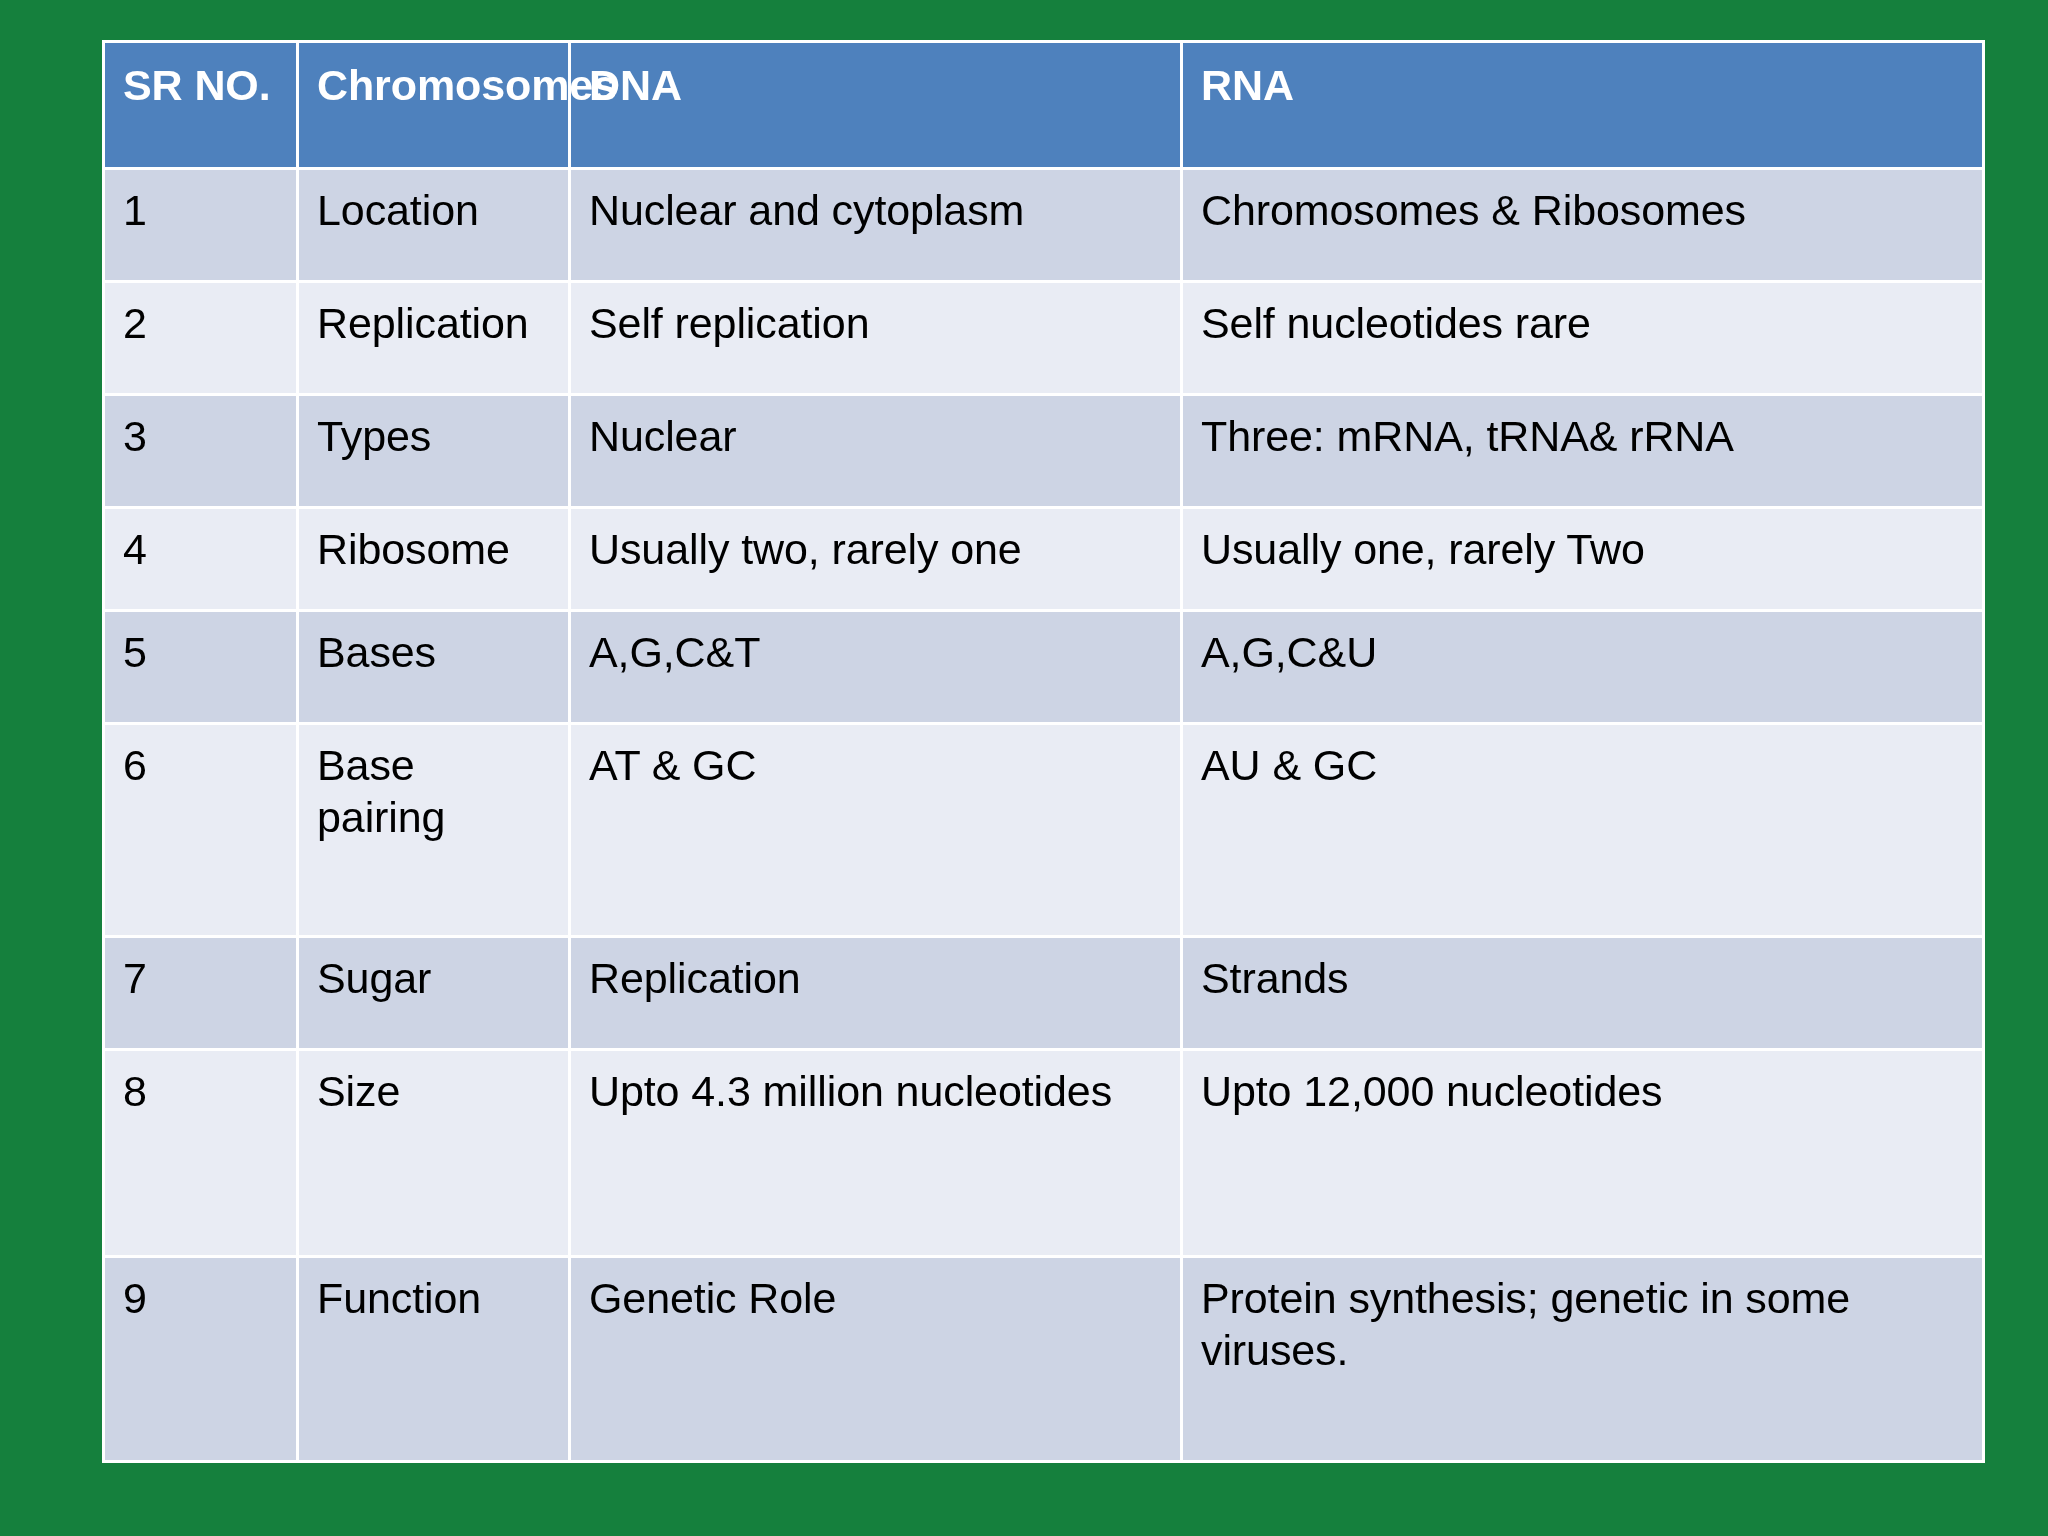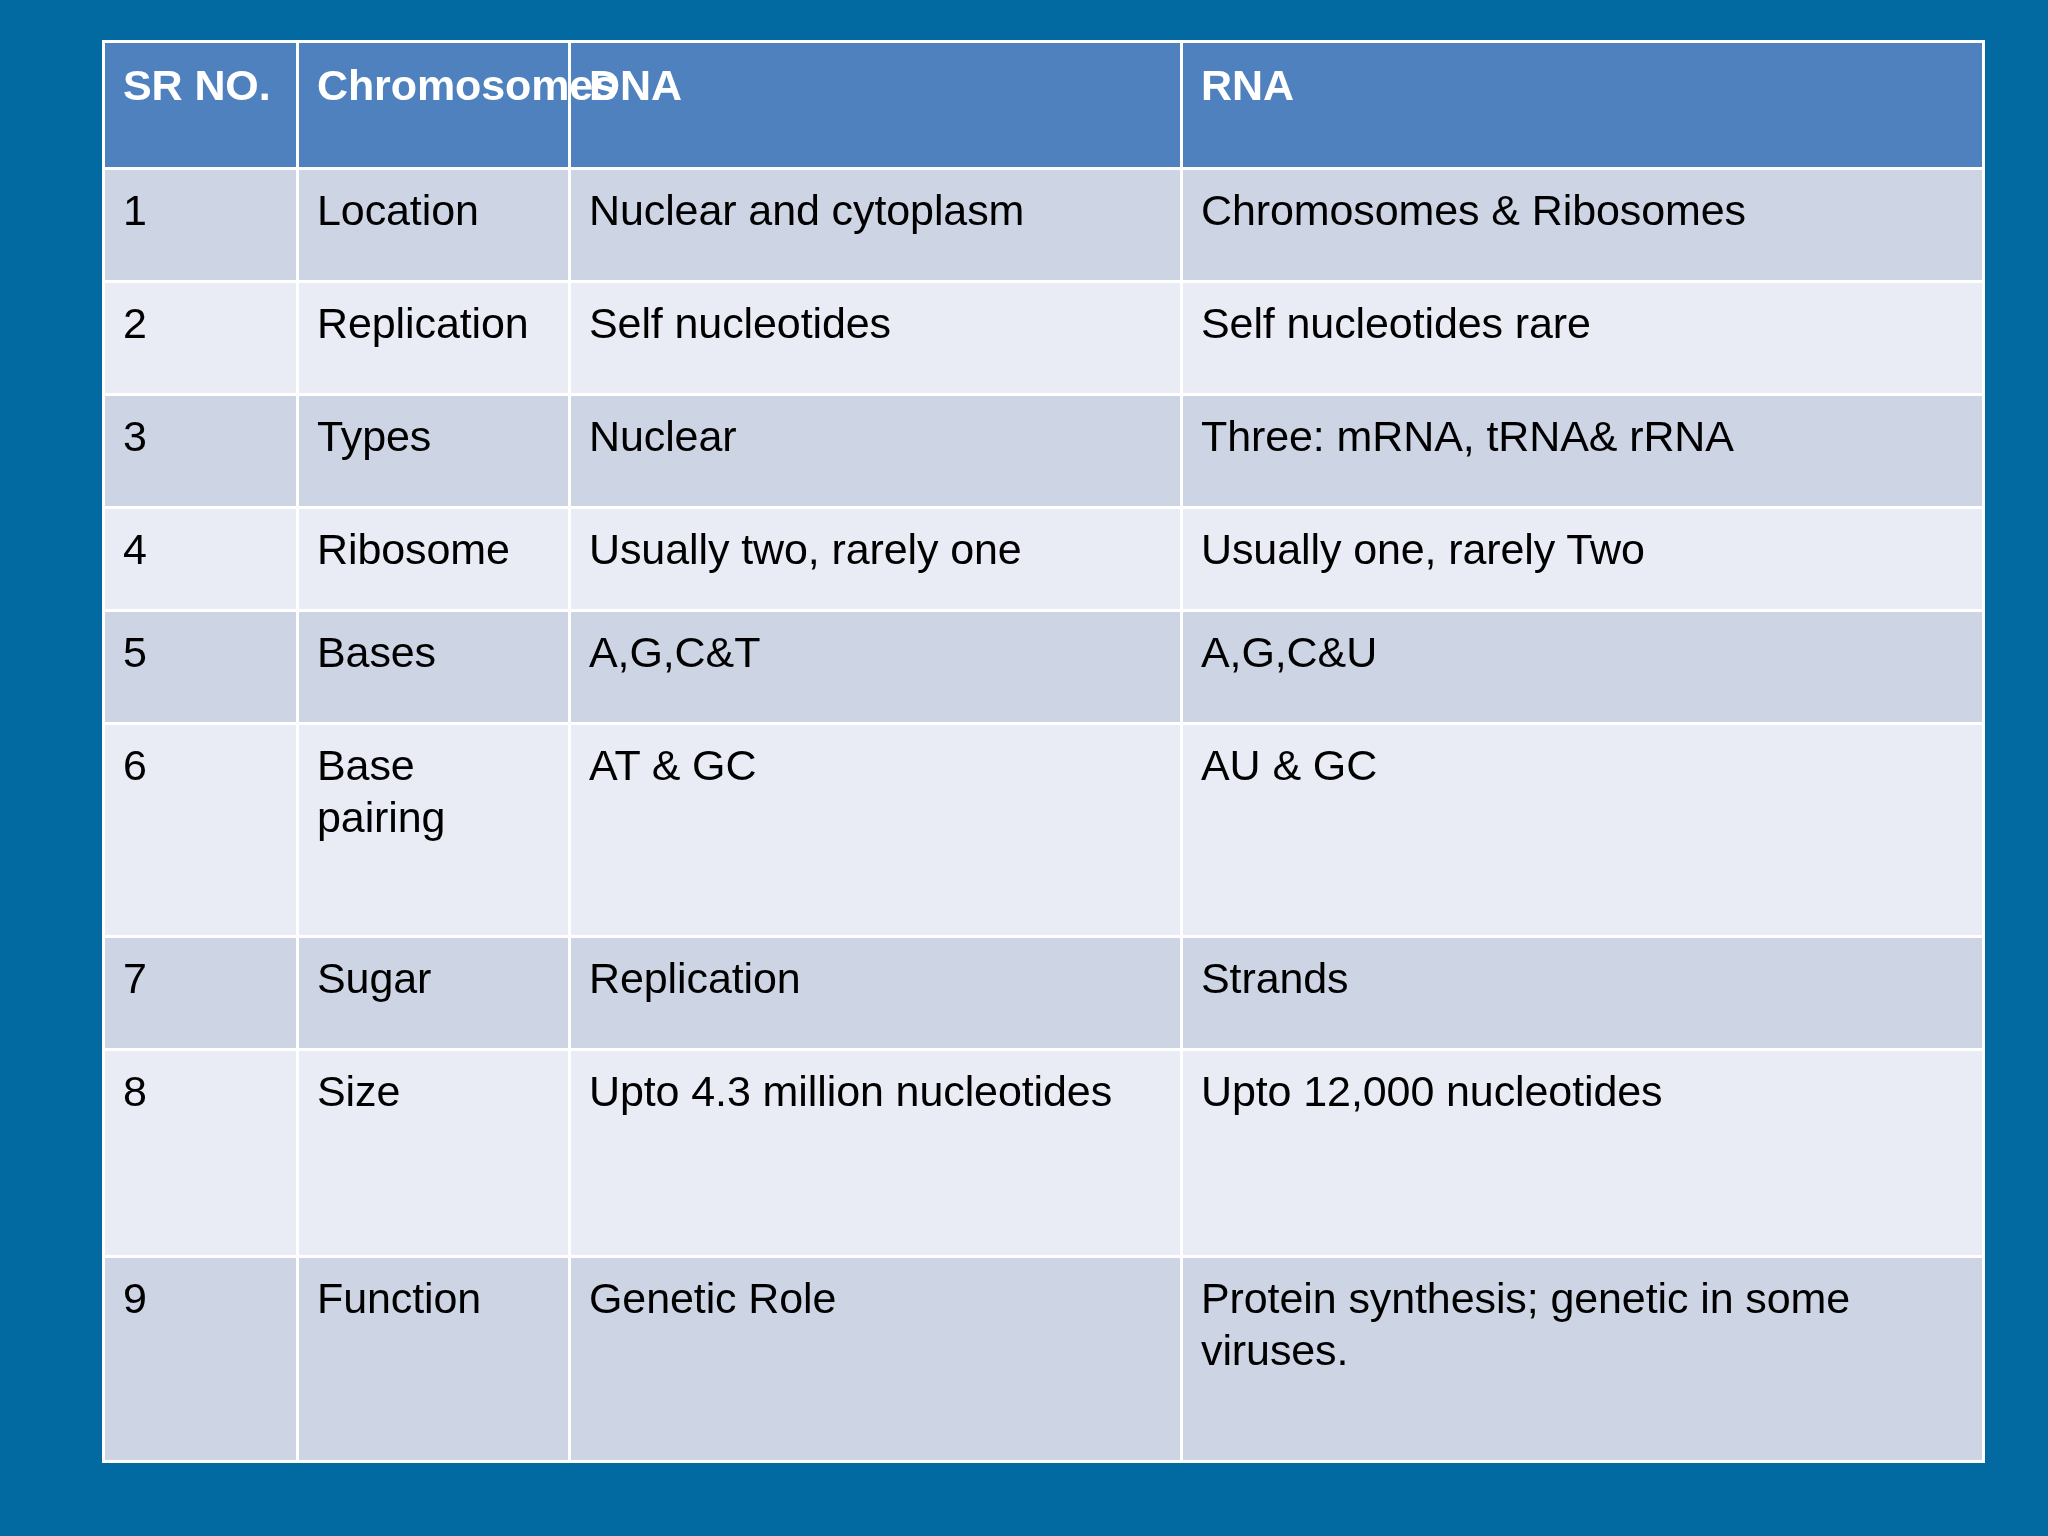--- a/index.html
+++ b/index.html
@@ -10,21 +10,21 @@
   body {
     width: 2048px;
     height: 1536px;
     font-family: "Liberation Sans", "DejaVu Sans", sans-serif;
     overflow: hidden;
   }
   .slide {
     position: relative;
     width: 2048px;
     height: 1536px;
-    background: #0369a1;
+    background: #15803d;
     box-sizing: border-box;
   }
   .table-wrap {
     position: absolute;
     left: 102px;
     top: 40px;
     width: 1880px;
   }
   table.cmp {
     border-collapse: collapse;
@@ -97,21 +97,21 @@
       <tbody>
         <tr class="band-dark r1">
           <td>1</td>
           <td>Location</td>
           <td>Nuclear and cytoplasm</td>
           <td>Chromosomes &amp; Ribosomes</td>
         </tr>
         <tr class="band-light r2">
           <td>2</td>
           <td>Replication</td>
-          <td>Self nucleotides</td>
+          <td>Self replication</td>
           <td>Self nucleotides rare</td>
         </tr>
         <tr class="band-dark r3">
           <td>3</td>
           <td>Types</td>
           <td>Nuclear</td>
           <td>Three: mRNA, tRNA&amp; rRNA</td>
         </tr>
         <tr class="band-light r4">
           <td>4</td>

